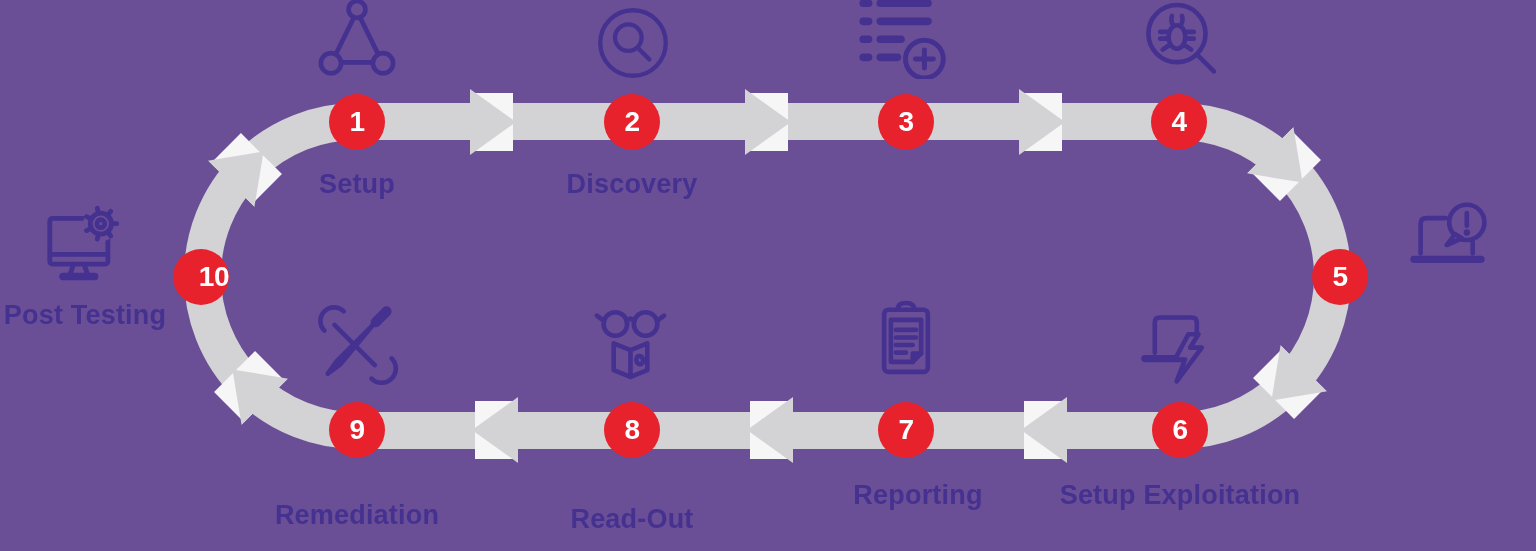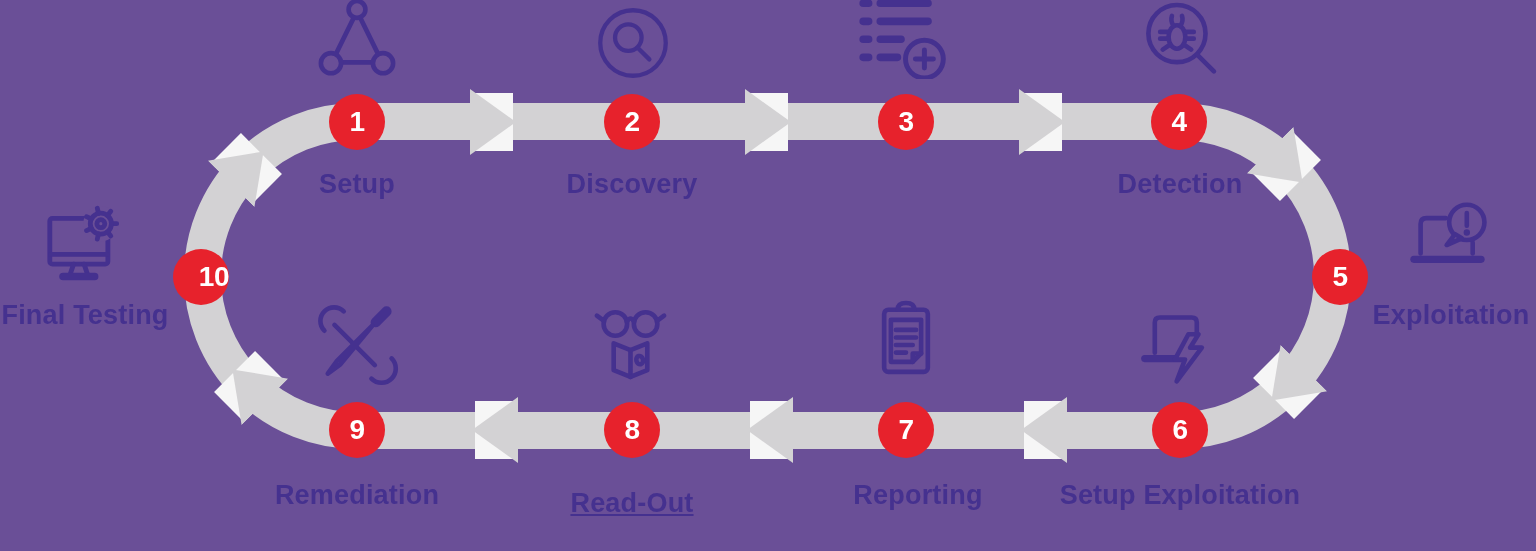--- a/index.html
+++ b/index.html
@@ -119,27 +119,25 @@
     </div>
   <div class="badge" style="left:357px;top:430px;">
       <span>9</span>
     </div>
   <div class="badge" style="left:201px;top:277px;justify-content:flex-end;">
       <span>10</span>
     </div>
 
   <div class="step-label" style="left:357px;top:169px;">Setup</div>
   <div class="step-label" style="left:632px;top:169px;text-align:right;">Discovery</div>
-  <div class="step-label" style="left:1180px;top:169px;">Detection</div>
-  <div class="step-label" style="left:1451px;top:300px;">Exploitation</div>
   <div class="step-label" style="left:1180px;top:480px;">Setup Exploitation</div>
   <div class="step-label" style="left:918px;top:480px;">Reporting</div>
-  <div class="step-label" style="left:632px;top:488px;text-decoration:underline;">Read-Out</div>
-  <div class="step-label" style="left:357px;top:480px;text-align:right;">Remediation</div>
-  <div class="step-label" style="left:85px;top:300px;">Final Testing</div>
+  <div class="step-label" style="left:632px;top:504px;">Read-Out</div>
+  <div class="step-label" style="left:357px;top:500px;text-align:right;">Remediation</div>
+  <div class="step-label" style="left:85px;top:300px;">Post Testing</div>
 
   <svg class="icon" style="left:315px;top:-4px;" width="84" height="84" viewBox="0 0 100 100">
     <path class="st" d="M50 18 L20 79 M50 18 L80 79 M20 79 L80 79"></path>
     <circle class="st bgfill" cx="50" cy="16" r="10"></circle>
     <circle class="st bgfill" cx="19" cy="80" r="12"></circle>
     <circle class="st bgfill" cx="81" cy="80" r="12"></circle>
   </svg>
 
   <svg class="icon" style="left:594px;top:4px;" width="78" height="78" viewBox="0 0 100 100">
     <circle class="st" cx="50" cy="50" r="42"></circle>

